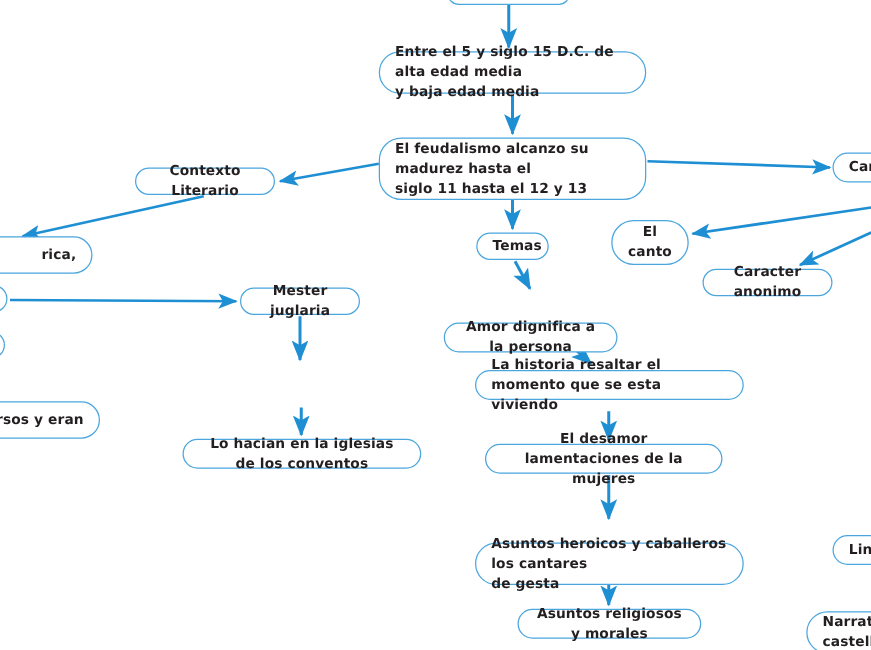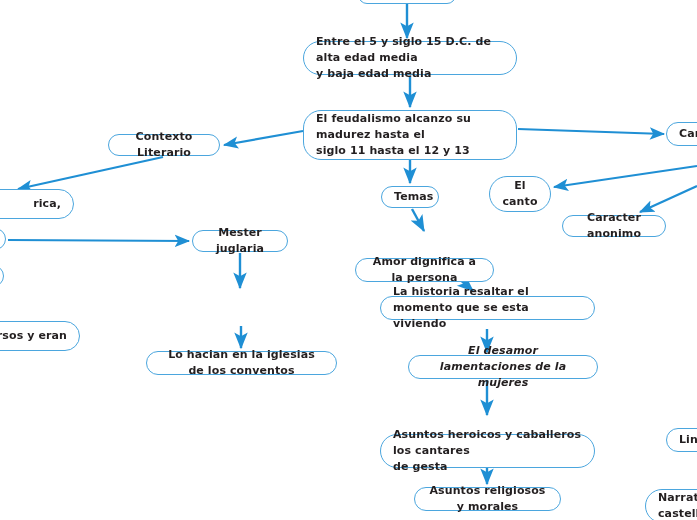--- a/index.html
+++ b/index.html
@@ -149,21 +149,21 @@
 
   <div class="node center" style="left:355px; top:234px; width:139px; height:24px;margin-top:24px;">
     <span class="node-label">Amor dignifica a la persona</span>
   </div>
 
   <div class="node left" style="left:380px; top:296px; width:215px; height:24px;">
     <span class="node-label">La historia resaltar el momento que se esta
 viviendo</span>
   </div>
 
-  <div class="node center" style="left:408px; top:355px; width:190px; height:24px;font-style:italic;">
+  <div class="node center" style="left:388px; top:355px; width:190px; height:24px;">
     <span class="node-label">El desamor lamentaciones de la mujeres</span>
   </div>
 
   <div class="node left" style="left:380px; top:418px; width:215px; height:34px;margin-top:16px;">
     <span class="node-label">Asuntos heroicos y caballeros los cantares
 de gesta</span>
   </div>
 
   <div class="node center" style="left:414px; top:487px; width:147px; height:24px;">
     <span class="node-label">Asuntos religiosos y morales</span>

